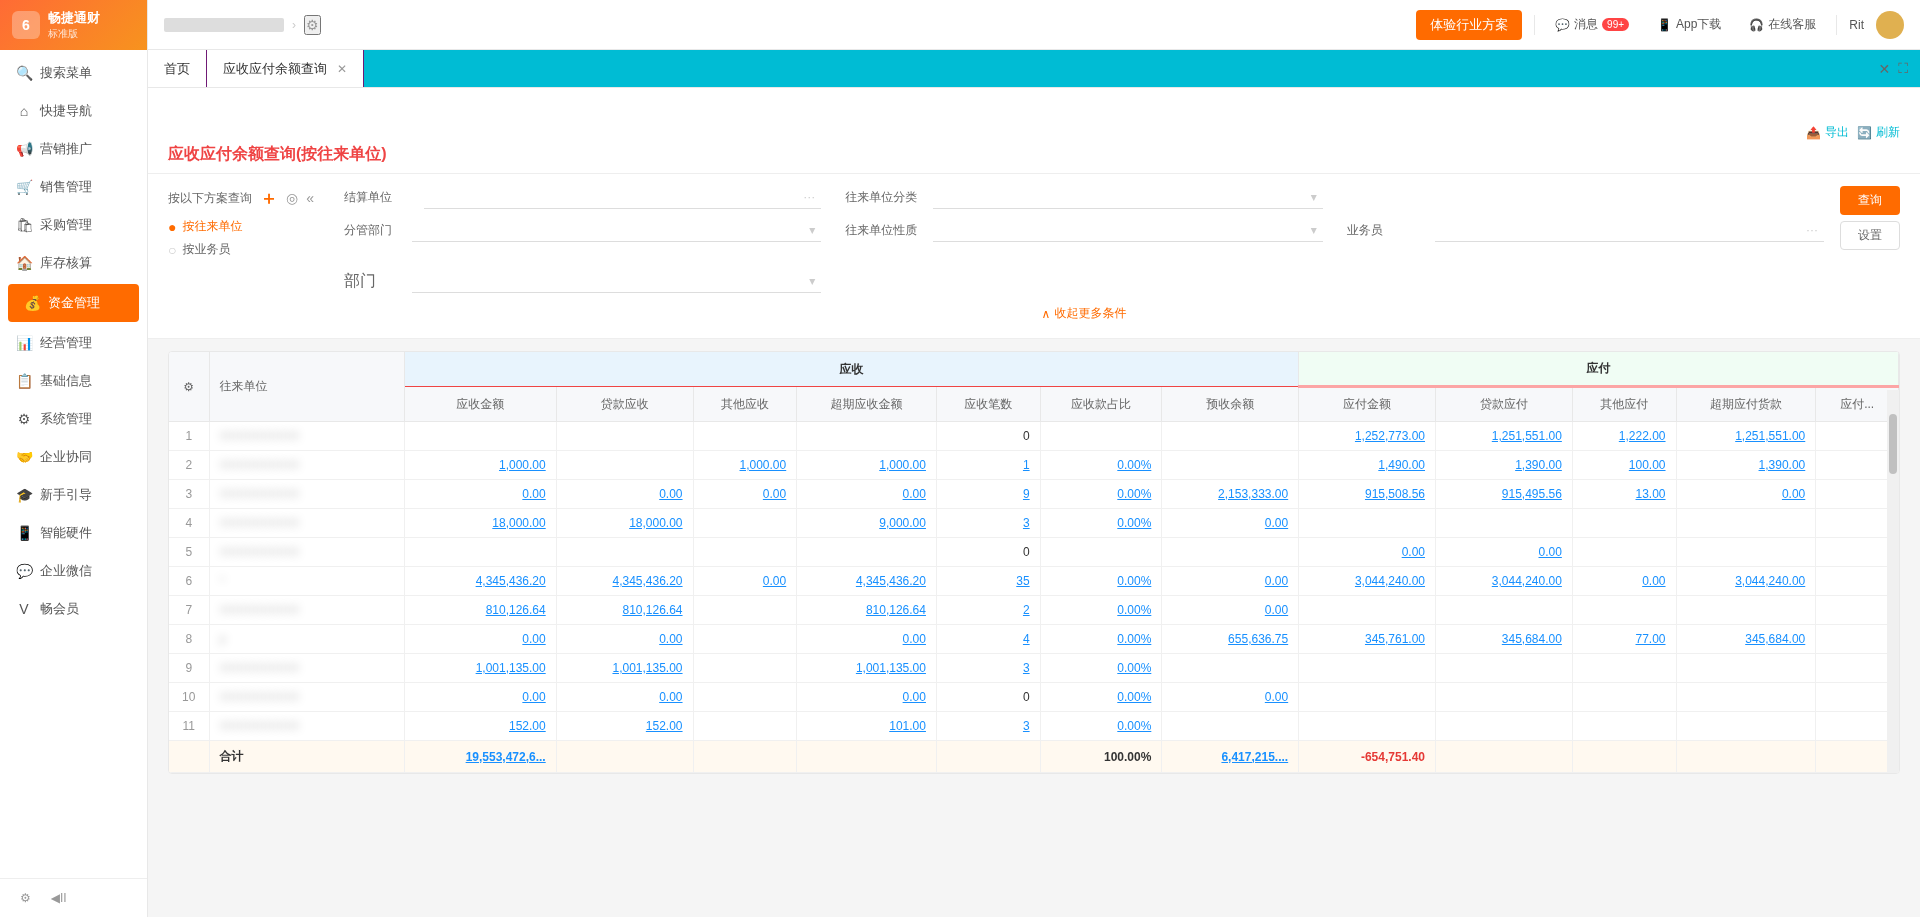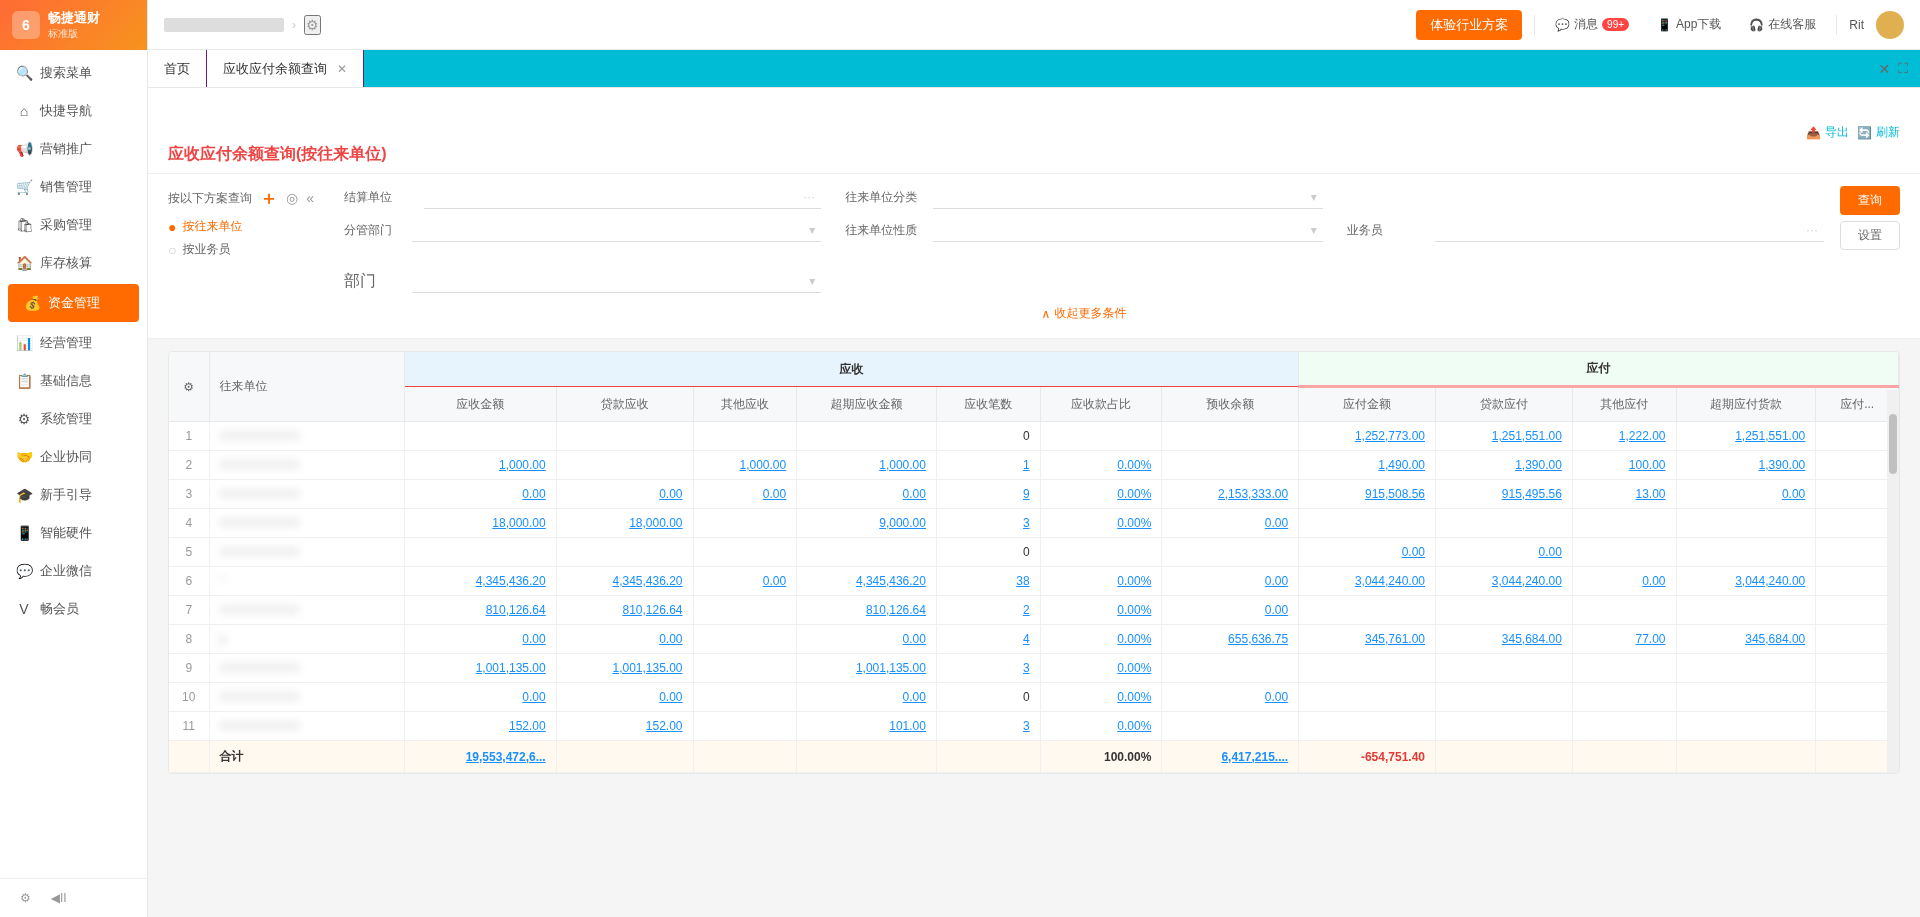--- a/index.html
+++ b/index.html
@@ -411,21 +411,21 @@
                 <td></td>
                 <td></td>
               </tr>
               <tr>
                 <td class="row-num">6</td>
                 <td class="left blurred-cell" style="color: transparent; text-shadow: rgba(0, 0, 0, 0.25) 0px 0px 8px;">^</td>
                 <td class="link">4,345,436.20</td>
                 <td class="link">4,345,436.20</td>
                 <td class="link">0.00</td>
                 <td class="link">4,345,436.20</td>
-                <td class="link">38</td>
+                <td class="link">35</td>
                 <td class="link">0.00%</td>
                 <td class="link">0.00</td>
                 <td class="link">3,044,240.00</td>
                 <td class="link">3,044,240.00</td>
                 <td class="link">0.00</td>
                 <td class="link">3,044,240.00</td>
                 <td></td>
               </tr>
               <tr>
                 <td class="row-num">7</td>

